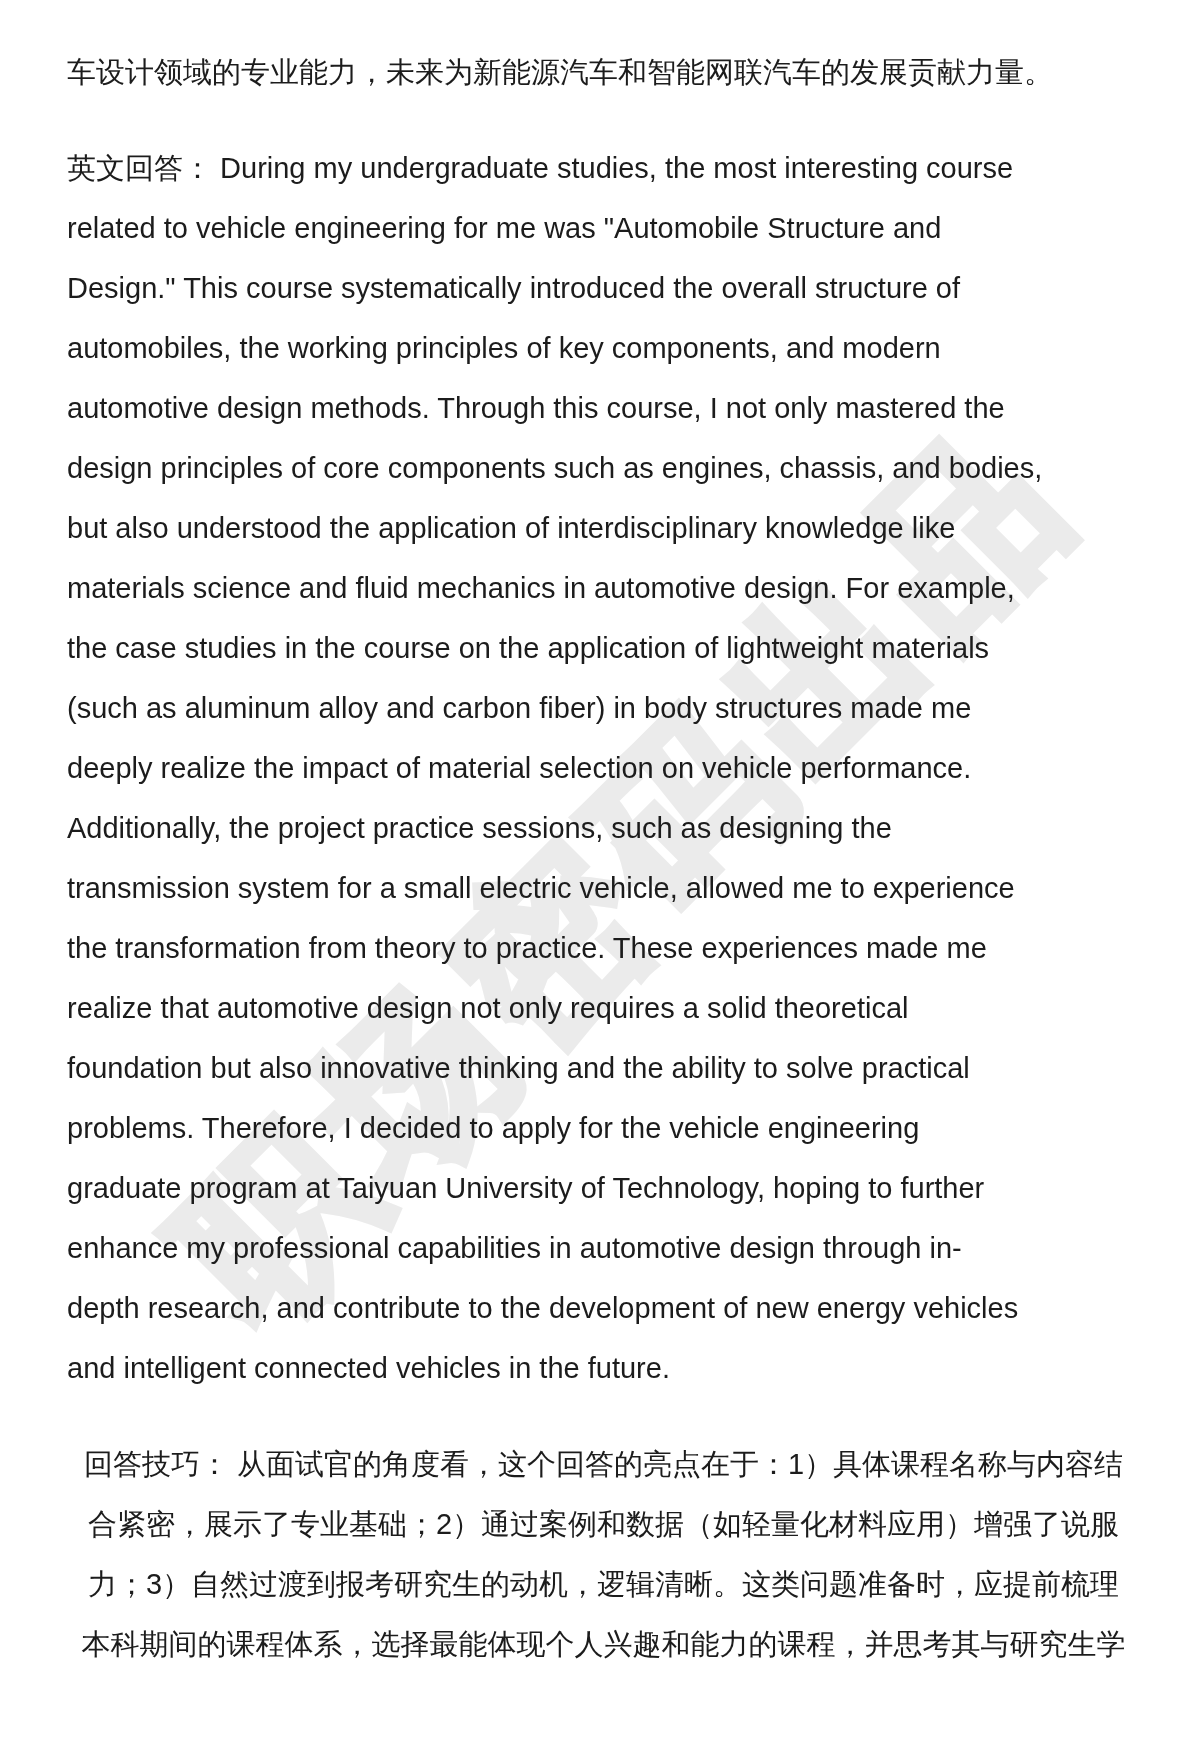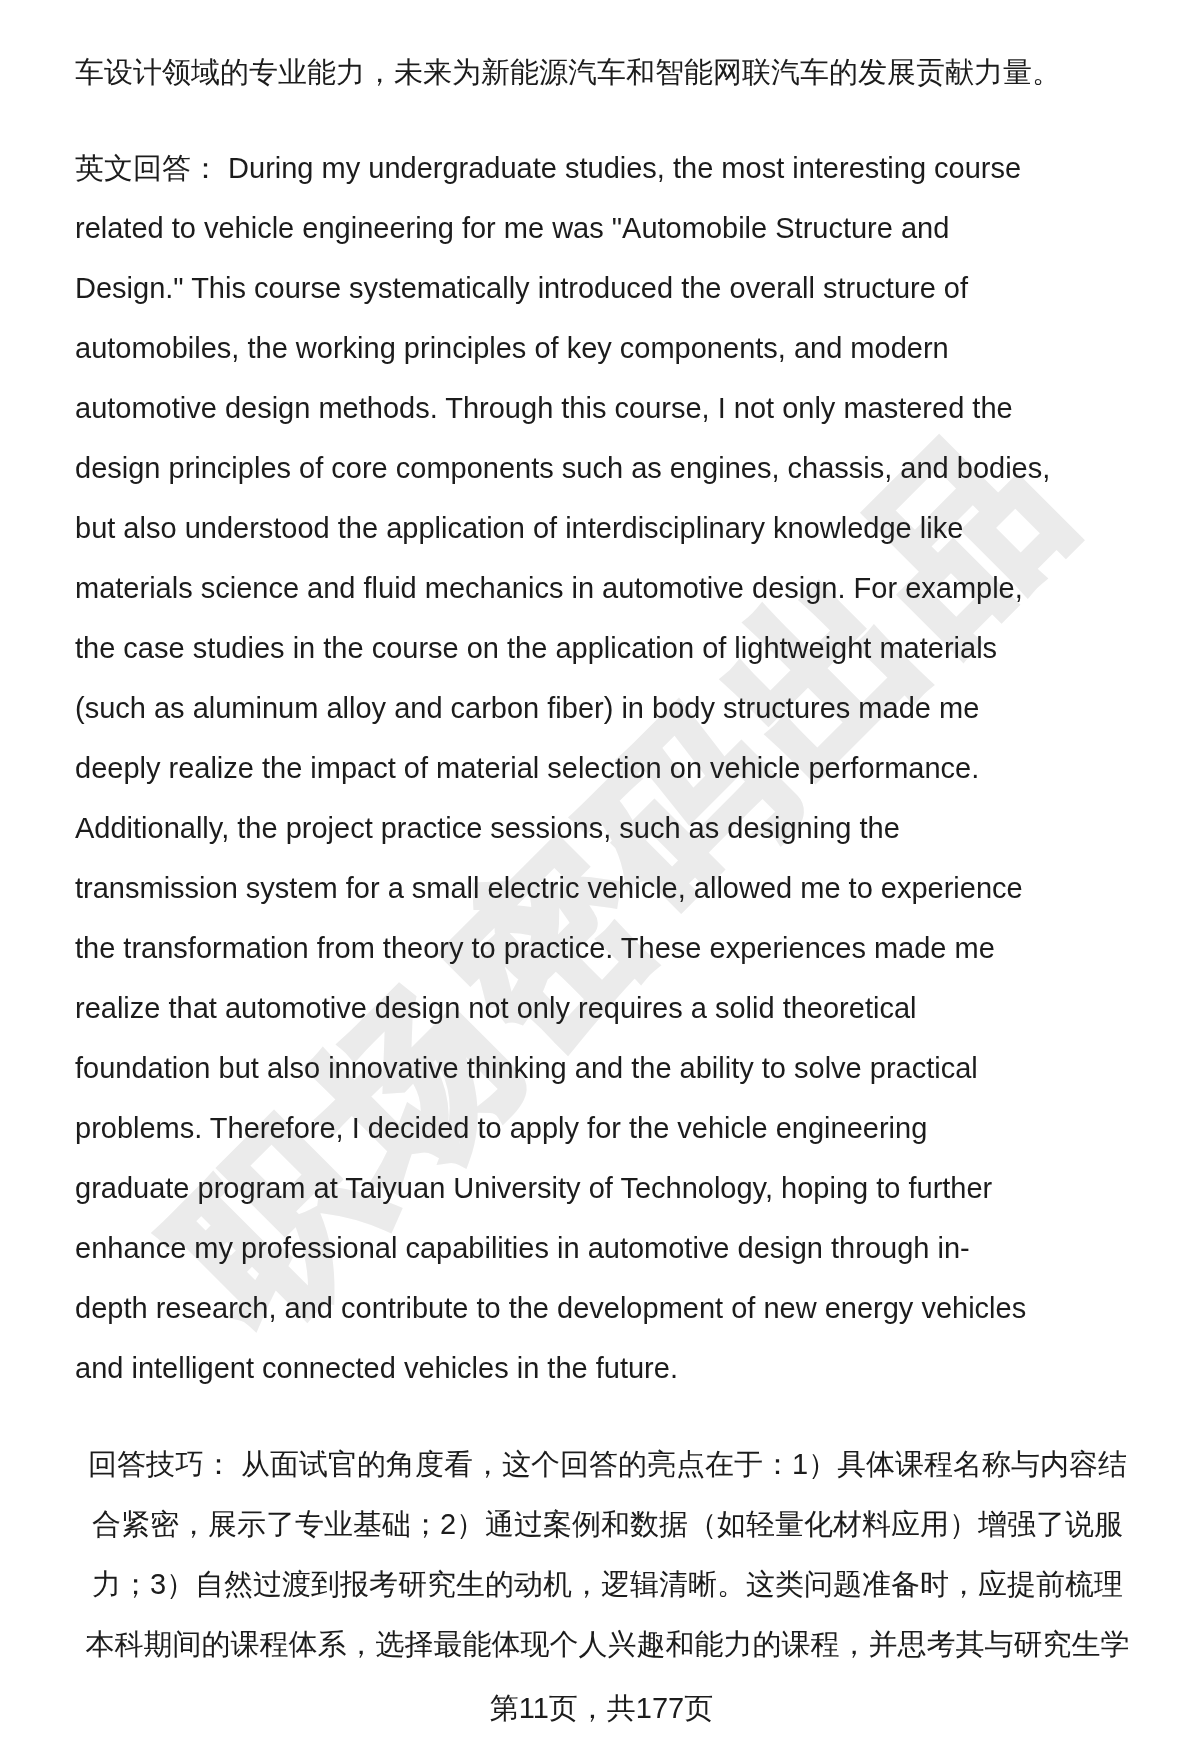--- a/index.html
+++ b/index.html
@@ -34,21 +34,21 @@
     user-select: none;
   }
   .content {
     position: relative;
     z-index: 1;
     padding: 42px 60px 0 63px;
   }
   .para {
     font-size: 29px;
     line-height: 60px;
-    margin: 0 0 36px 12px;
+    margin: 0 0 36px 4px;
     white-space: pre-line;
     text-align: left;
   }
   .para:last-of-type {
     margin-bottom: 0;
     text-align: center;
   }
   .page-footer {
     font-size: 29px;
     line-height: 60px;
@@ -87,16 +87,15 @@
 graduate program at Taiyuan University of Technology, hoping to further
 enhance my professional capabilities in automotive design through in-
 depth research, and contribute to the development of new energy vehicles
 and intelligent connected vehicles in the future.</p>
 
     <p class="para">回答技巧： 从面试官的角度看，这个回答的亮点在于：1）具体课程名称与内容结
 合紧密，展示了专业基础；2）通过案例和数据（如轻量化材料应用）增强了说服
 力；3）自然过渡到报考研究生的动机，逻辑清晰。这类问题准备时，应提前梳理
 本科期间的课程体系，选择最能体现个人兴趣和能力的课程，并思考其与研究生学</p>
 
-    <div class="page-footer">第11页，共177页</div>
 
   </div>
 </div>
 
 </body></html>

